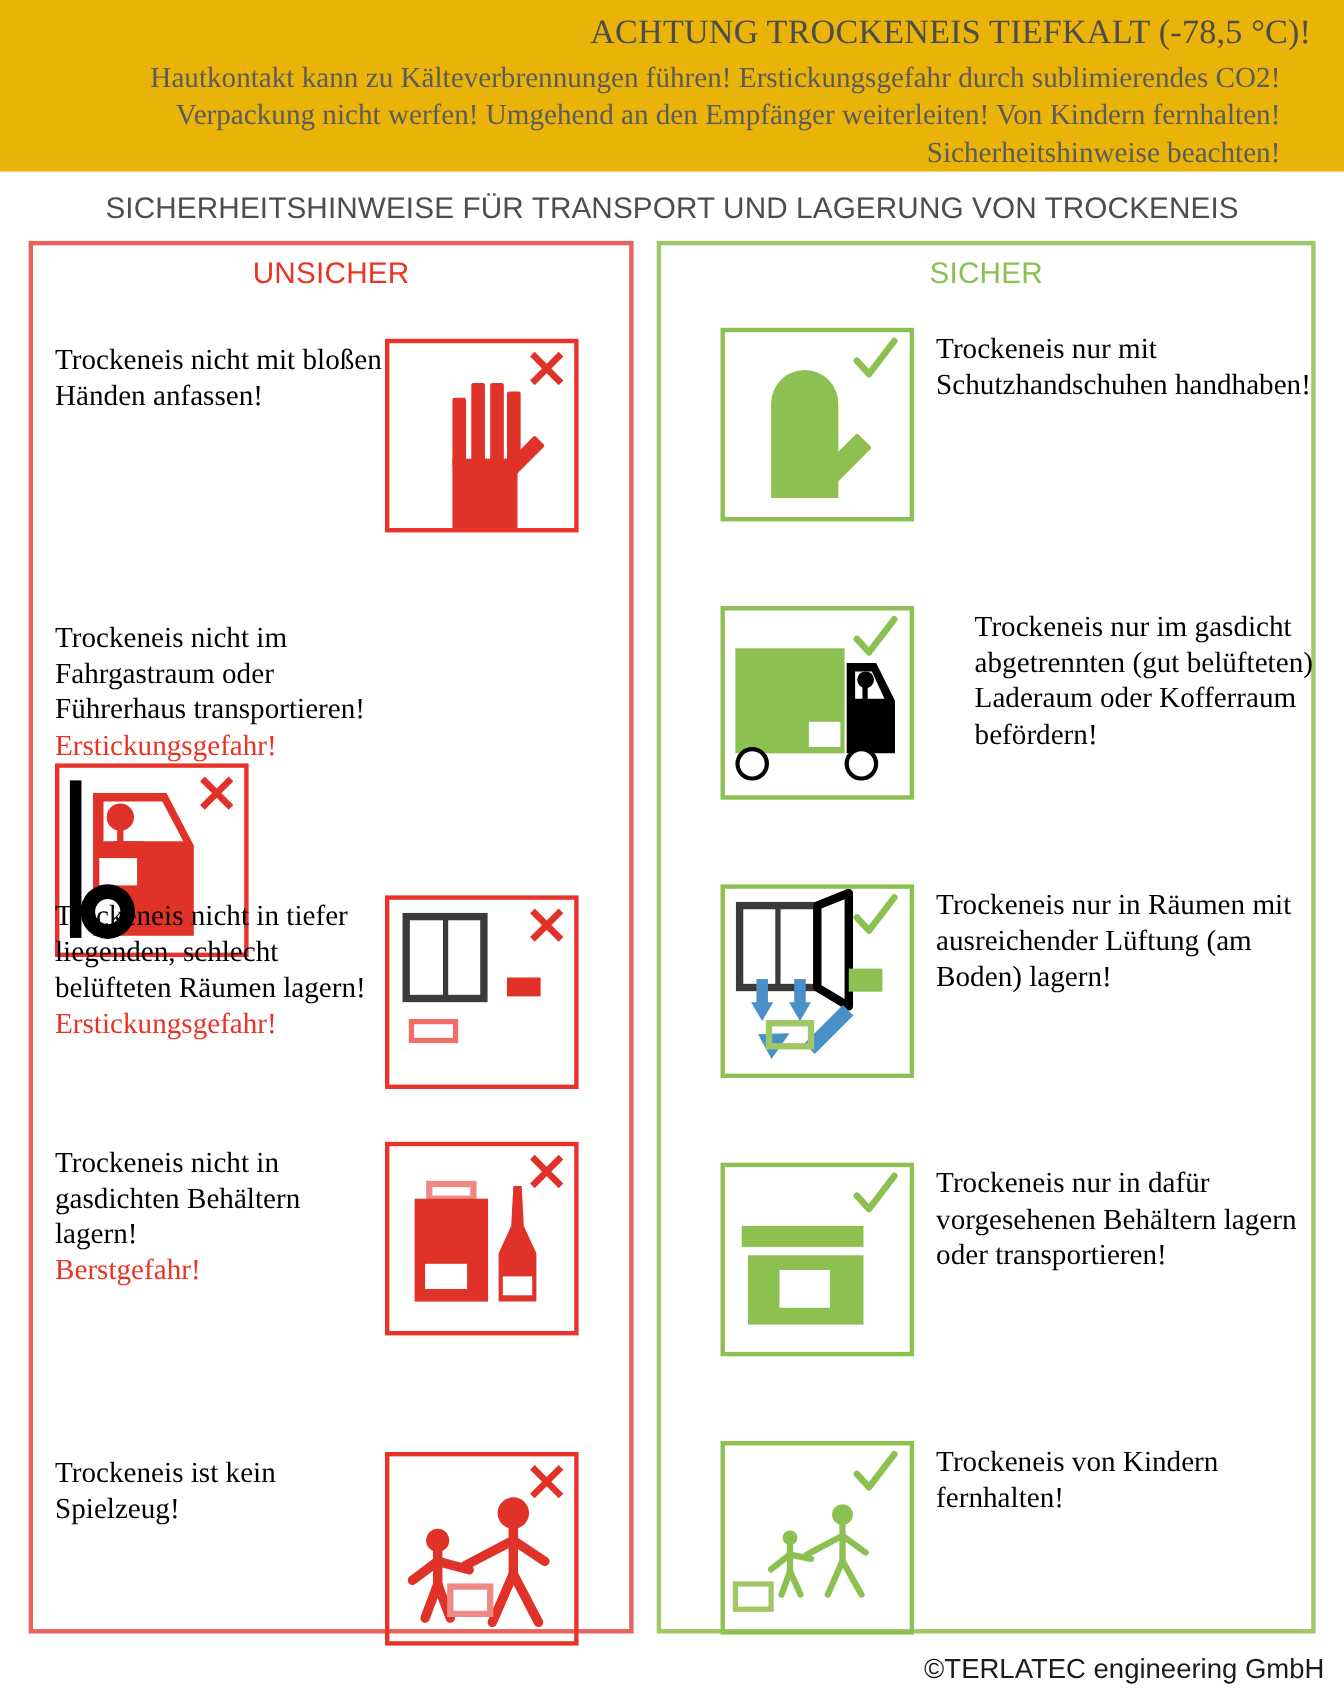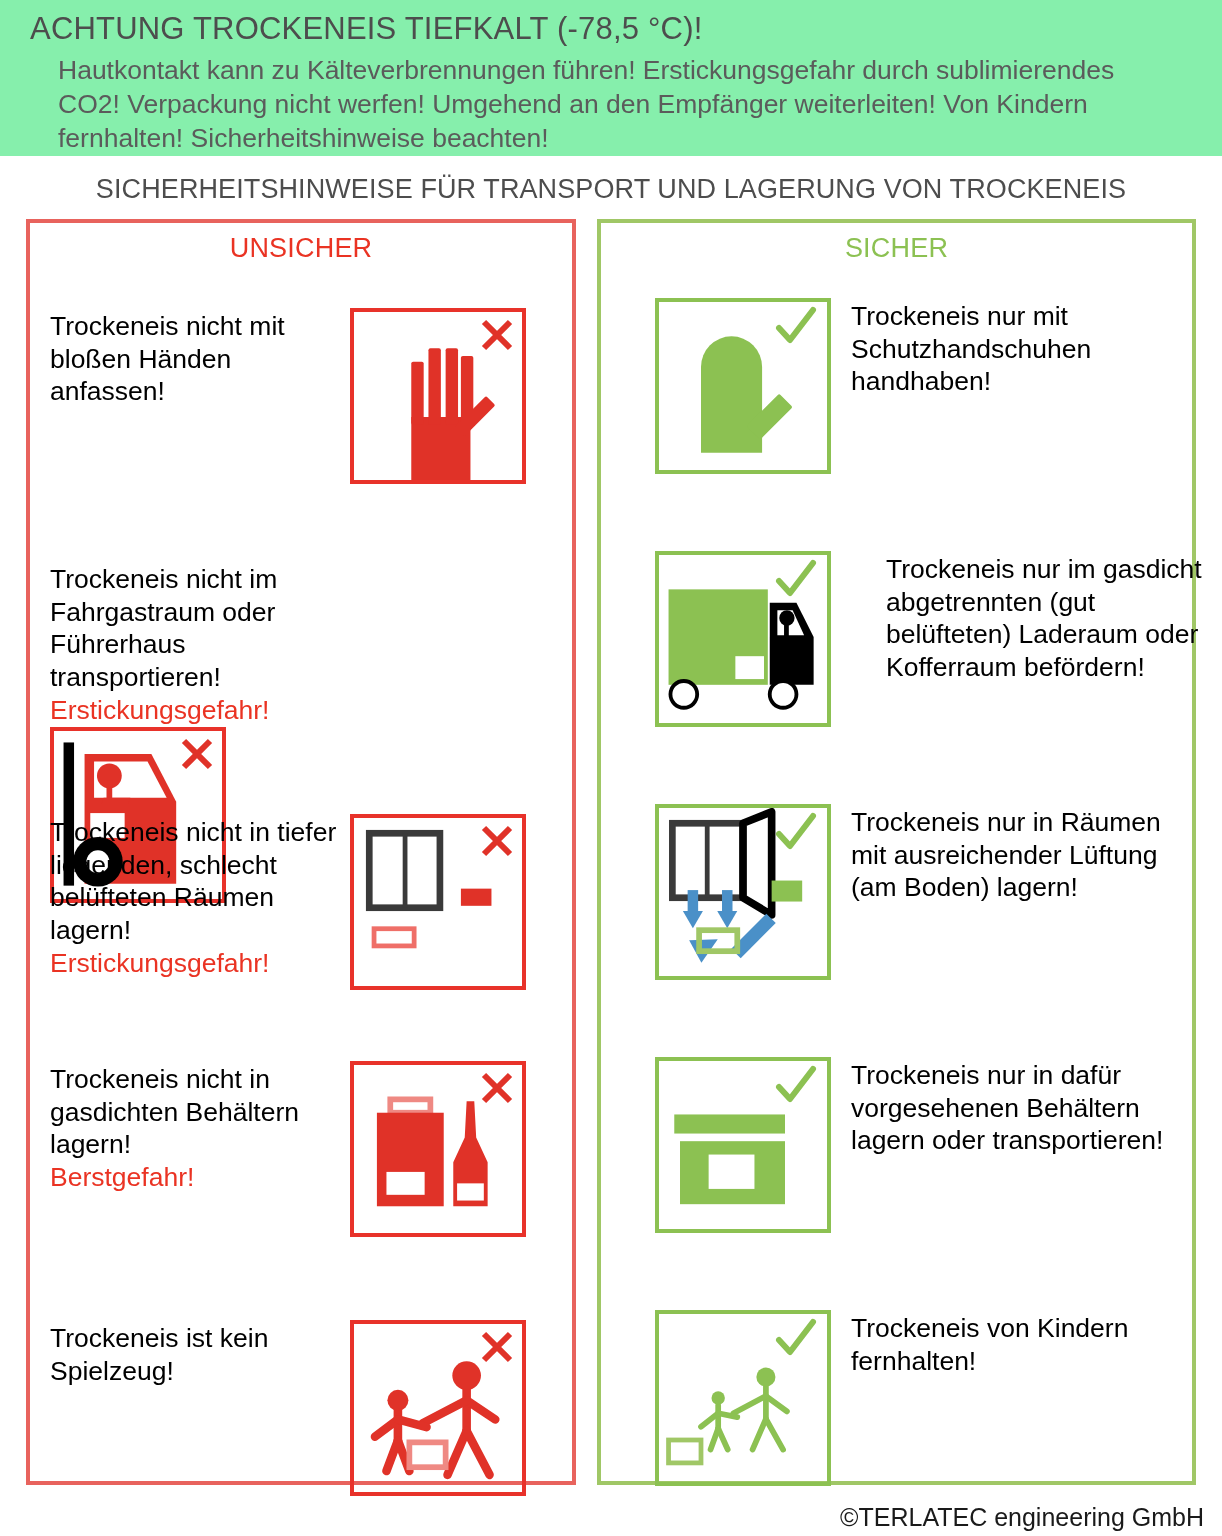--- a/index.html
+++ b/index.html
@@ -11,25 +11,26 @@
     width: 1222px;
     height: 1536px;
     font-family: "Liberation Sans", sans-serif;
     color: #1a1a1a;
     overflow: hidden;
     position: relative;
   }
 
   
   .banner {
-    background: #86efac;
+    background: #eab308;
     padding: 10px 30px 14px 30px;
-    text-align: left;
+    text-align: right;
     box-sizing: border-box;
     height: 156px;
+    font-family: Liberation Serif, serif;
   }
   .banner-title {
     font-size: 31px;
     color: #4d4d4d;
     letter-spacing: 0.2px;
     line-height: 1.25;
     white-space: nowrap;
   }
   .banner-sub {
     font-size: 26.5px;
@@ -102,20 +103,21 @@
   .row-safe {
     padding-left: 18px;
     padding-right: 8px;
     margin-left: 36px;
   }
 
   .row-text {
     font-size: 26.5px;
     line-height: 1.235;
     color: #000000;
+    font-family: Liberation Serif, serif;
   }
   .text-unsafe {
     width: 300px;
     padding-top: 2px;
   }
   .text-safe {
     width: 350px;
     padding-top: 2px;
     padding-left: 20px;
   }
@@ -236,21 +238,21 @@
             <rect x="51" y="16" width="5" height="78" fill="#3a3a3a"></rect>
             <rect x="112" y="74" width="32" height="18" fill="#e03228"></rect>
             <rect x="21" y="116" width="42" height="18" fill="none" stroke="#ef6f68" stroke-width="5"></rect>
           </svg>
           <svg class="mark mark-x" viewBox="0 0 34 34">
             <path d="M4 4 L30 30 M30 4 L4 30" stroke="#e03228" stroke-width="6"></path>
           </svg>
         </div>
       </div>
 
-      <div class="row row-unsafe" style="top:797px;">
+      <div class="row row-unsafe" style="top:774px;">
         <div class="row-text text-unsafe">
           <span>Trockeneis nicht in gasdichten Behältern lagern!</span>
           <span class="danger">Berstgefahr!</span>
         </div>
         <div class="picto picto-unsafe">
           <svg class="picto-inner" viewBox="0 0 176 176">
             <rect x="38" y="36" width="42" height="14" fill="none" stroke="#ef8983" stroke-width="6"></rect>
             <rect x="24" y="50" width="70" height="98" fill="#e03228"></rect>
             <rect x="34" y="112" width="40" height="24" fill="#ffffff"></rect>
             <path d="M118 38 L126 38 L128 76 L140 102 L140 148 L104 148 L104 102 L116 76 Z" fill="#e03228"></path>

